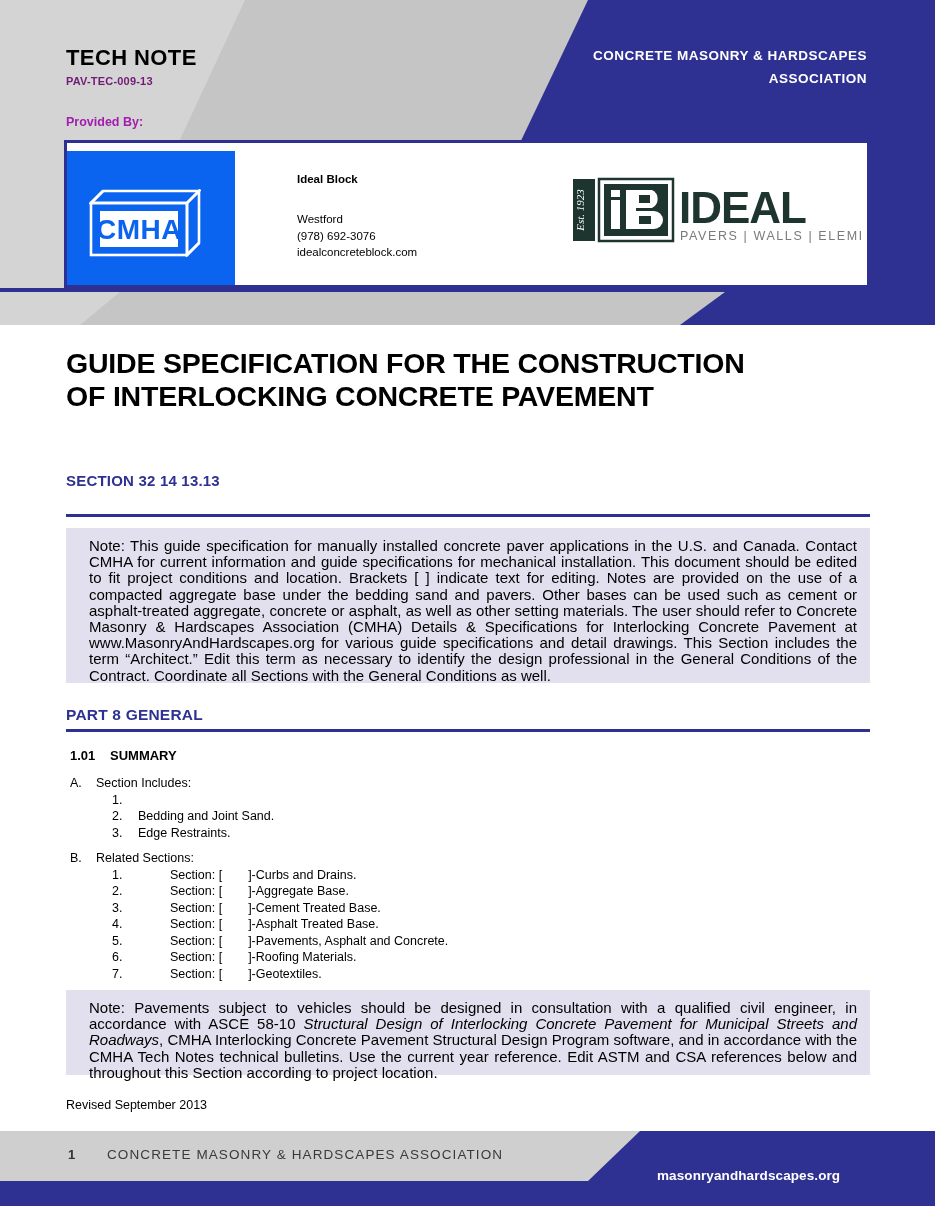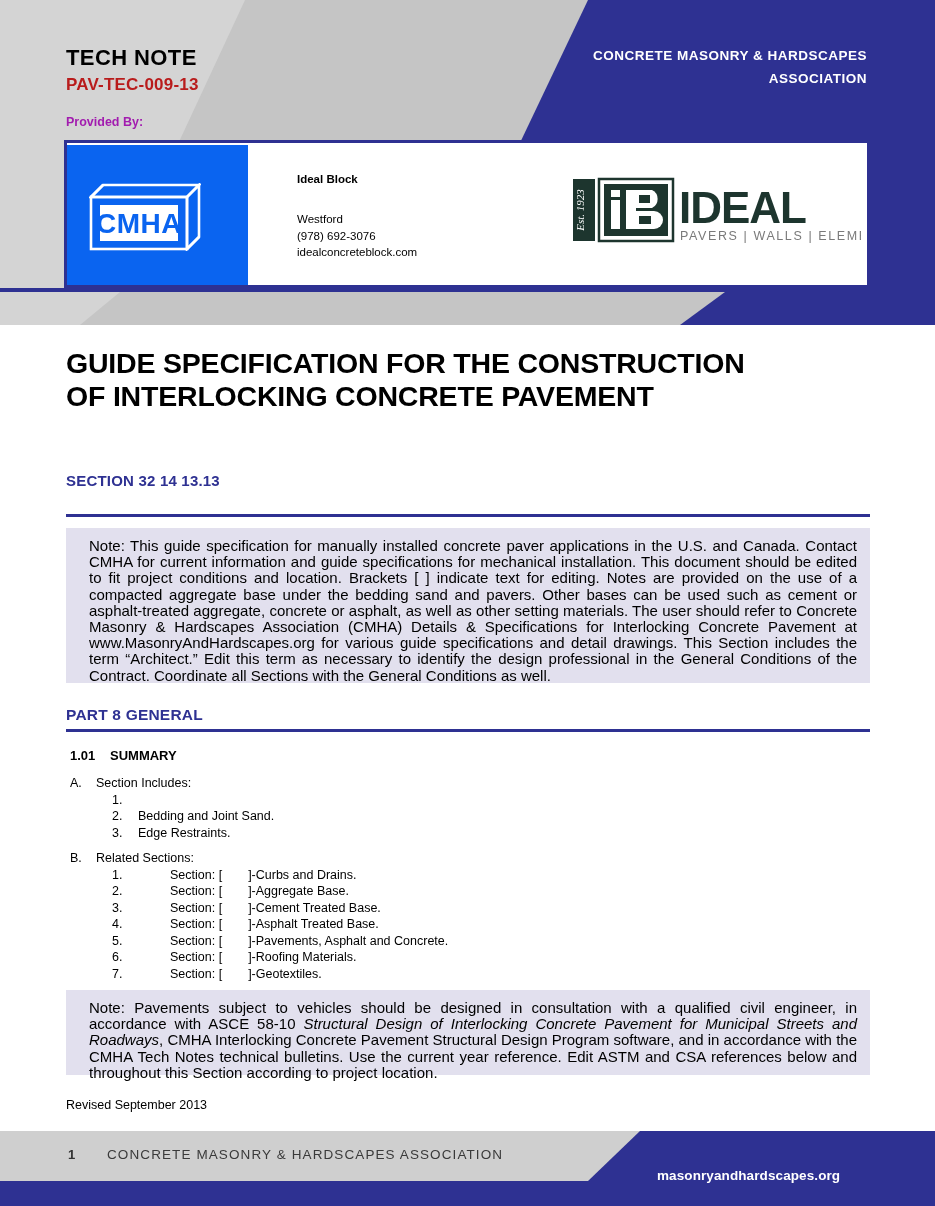--- a/index.html
+++ b/index.html
@@ -77,24 +77,24 @@
     position: absolute;
     left: 66px; top: 45px;
     font-size: 22px;
     font-weight: bold;
     letter-spacing: 0.4px;
     color: #000000;
   }
   .doc-id {
     position: absolute;
     left: 66px; top: 75px;
-    font-size: 17px;
+    font-size: 11px;
     font-weight: bold;
     letter-spacing: 0.2px;
-    color: #b91c1c;
+    color: #701a75;
   }
   .provided-by {
     position: absolute;
     left: 66px; top: 115px;
     font-size: 12.5px;
     font-weight: bold;
     color: #a21caf;
   }
   .assoc-name {
     position: absolute;
@@ -113,22 +113,22 @@
     position: absolute;
     left: 64px; top: 140px;
     width: 806px; height: 148px;
     background: #ffffff;
     border: 3px solid #2e3192;
     box-sizing: border-box;
     overflow: hidden;
   }
   .cmha-box {
     position: absolute;
-    left: 0; top: 2px;
-    width: 181px; height: 142px;
+    left: 0; top: 8px;
+    width: 168px; height: 142px;
     background: #0a64f0;
   }
   .cmha-logo {
     position: absolute;
     left: 22px; top: 38px;
   }
   .provider-info {
     position: absolute;
     left: 230px; top: 30px;
   }

